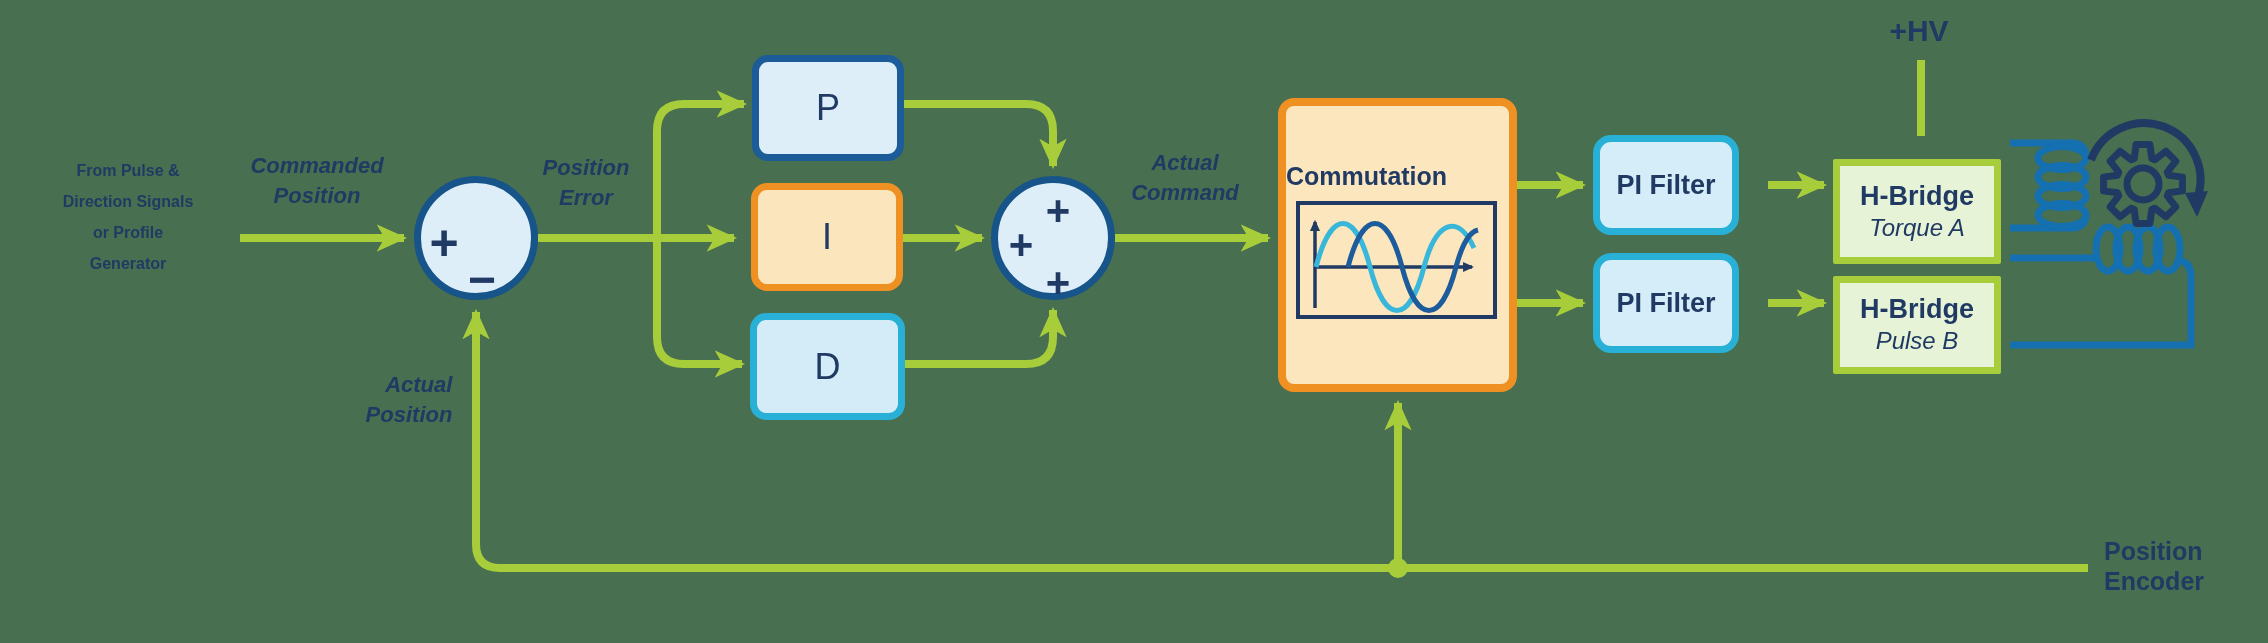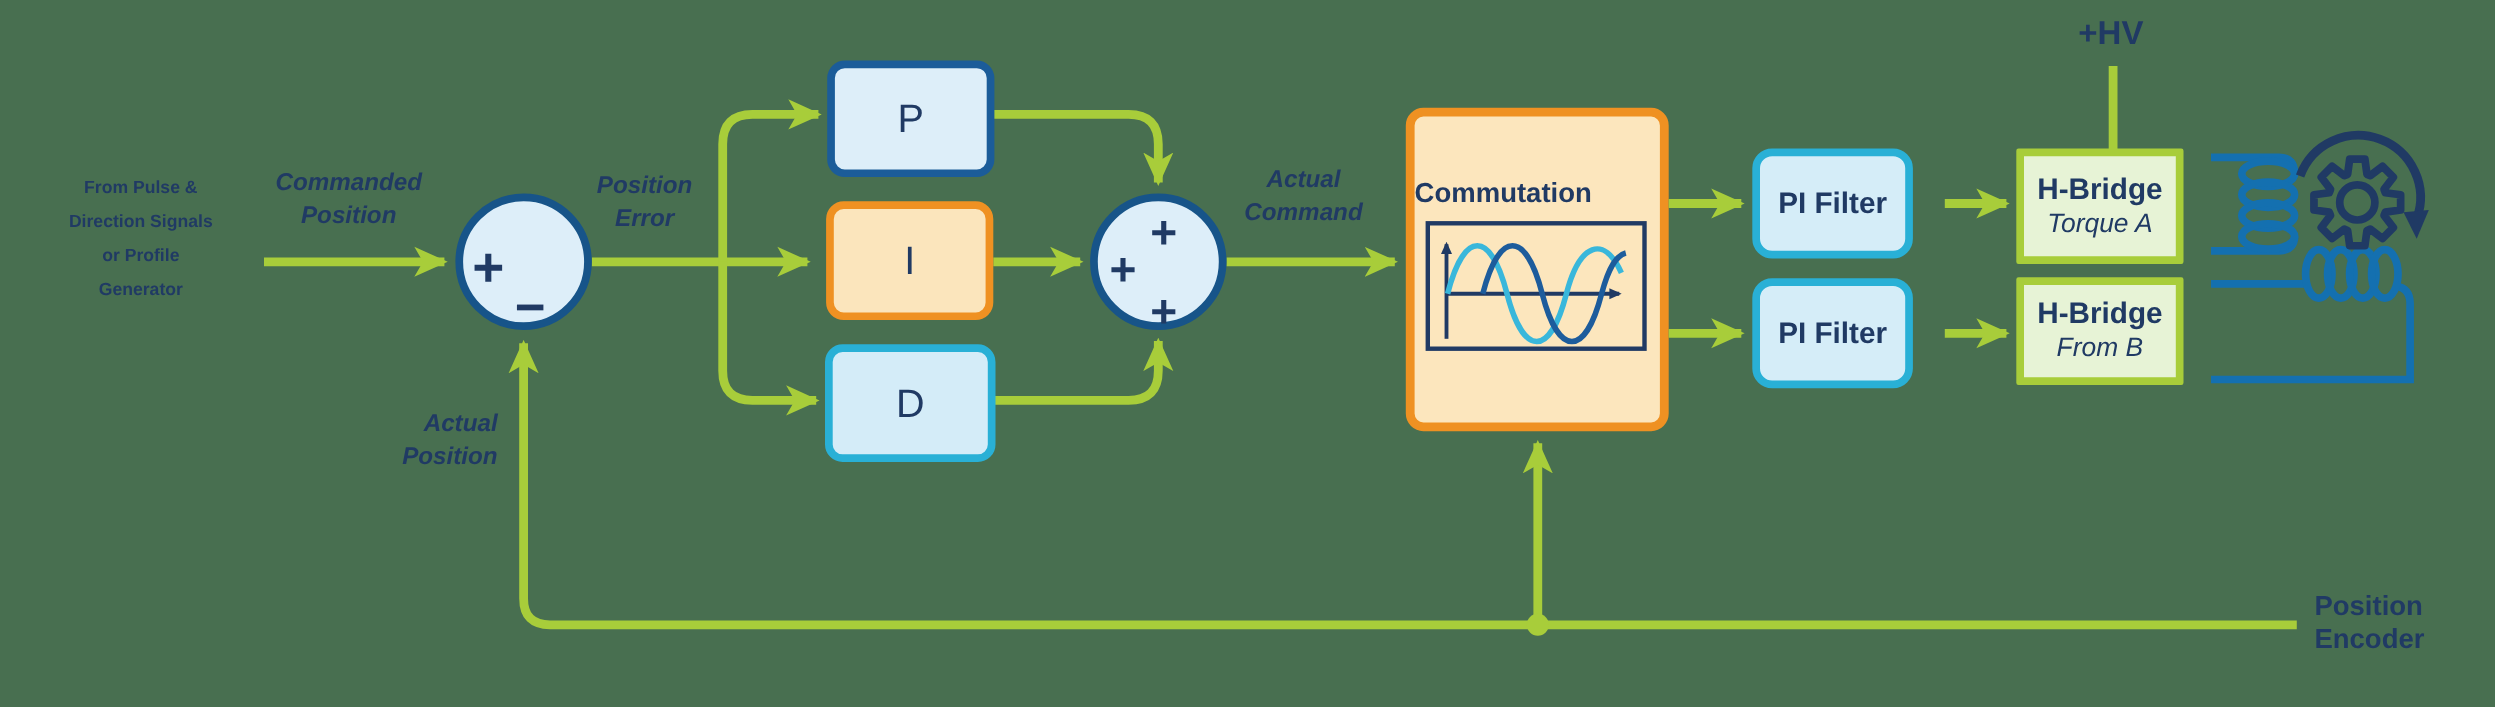--- a/index.html
+++ b/index.html
@@ -17,22 +17,22 @@
   .i-block{left:751px;top:183px;height:108px;border:7px solid #EF9122;background:#FBE5BC;}
   .d-block{left:750px;top:313px;width:155px;height:107px;border:7px solid #29B0D6;background:#D4ECF8;}
   .commutation{left:1278px;top:98px;width:239px;height:294px;border:8px solid #EF9122;
                background:#FCE6BD;border-radius:16px;}
   .commutation .title{position:absolute;top:56px;left:0;right:0;
                       font-size:25px;font-weight:600;}
   .pifilter{width:146px;height:100px;border:7px solid #29B0D6;background:#D5EDF8;
             border-radius:18px;font-size:27px;font-weight:700;}
   .pi-a{left:1593px;top:135px;}
   .pi-b{left:1593px;top:253px;}
-  .hbridge{width:152px;border:7px solid #A8CD3A;background:#E7F3D6;border-radius:2px;
-           flex-direction:column;line-height:31px;}
+  .hbridge{width:168px;border:7px solid #A8CD3A;background:#E7F3D6;border-radius:2px;
+           flex-direction:column;line-height:31px;margin-top:24px;}
   .hb-a{left:1833px;top:135px;height:105px;}
   .hb-b{left:1833px;top:252px;height:98px;}
   .hb-title{font-size:27px;font-weight:700;}
   .hb-phase{font-size:24px;font-style:italic;font-weight:400;}
   .sumcircle{position:absolute;z-index:2;width:124px;height:124px;border-radius:50%;
              border:7px solid #175489;background:#DDEEF9;box-sizing:border-box;}
   .sj1{left:414px;top:176px;}
   .sj2{left:991px;top:176px;}
   .op{position:absolute;color:#203A64;font-weight:700;transform:translate(-50%,-50%);line-height:1;}
   .op-big{font-size:50px;}
@@ -175,16 +175,16 @@
   <div class="block pifilter pi-b">
     <span>PI Filter</span>
   </div>
 
   <div class="block hbridge hb-a">
     <span class="hb-title">H-Bridge</span>
     <span class="hb-phase">Torque A</span>
   </div>
   <div class="block hbridge hb-b">
     <span class="hb-title">H-Bridge</span>
-    <span class="hb-phase">From B</span>
+    <span class="hb-phase">Pulse B</span>
   </div>
 
 </div>
 
 </body></html>

